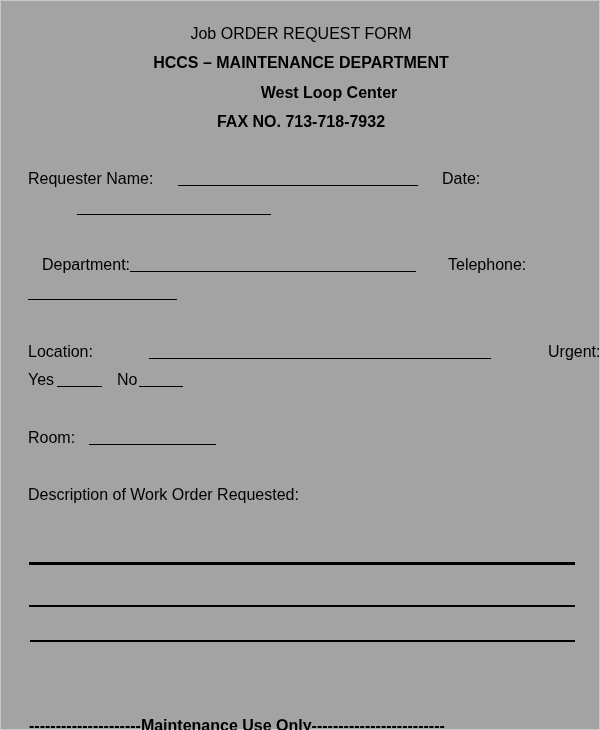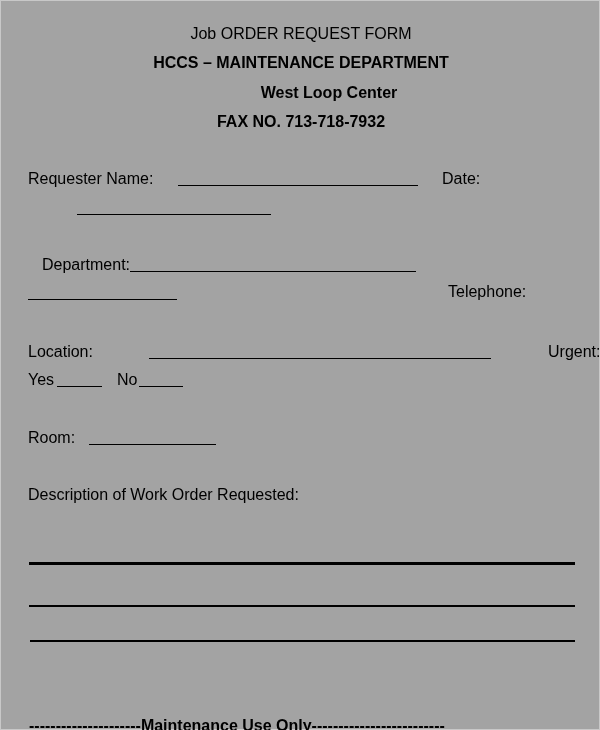--- a/index.html
+++ b/index.html
@@ -28,21 +28,21 @@
   <div class="abs hdr bold" style="top:83px;margin-left:28px;">West Loop Center</div>
   <div class="abs hdr bold" style="top:112px;">FAX NO. 713-718-7932</div>
 
   <div class="abs lbl" style="left:27px; top:169px;">Requester Name:</div>
   <div class="blank" style="left:177px; top:184px; width:240px;"></div>
   <div class="abs lbl" style="left:429px; top:169px;margin-left:12px;">Date:</div>
   <div class="blank" style="left:76px; top:213px; width:194px;"></div>
 
   <div class="abs lbl" style="left:41px; top:255px;text-align:center;">Department:</div>
   <div class="blank" style="left:129px; top:270px; width:286px;"></div>
-  <div class="abs lbl" style="left:447px; top:255px;margin-top:27px;">Telephone:</div>
+  <div class="abs lbl" style="left:447px; top:255px;">Telephone:</div>
   <div class="blank" style="left:27px; top:298px; width:149px;"></div>
 
   <div class="abs lbl" style="left:27px; top:342px;">Location:</div>
   <div class="blank" style="left:148px; top:357px; width:342px;"></div>
   <div class="abs lbl" style="left:508px; top:342px;margin-left:39px;">Urgent:</div>
   <div class="abs lbl" style="left:27px; top:370px;">Yes</div>
   <div class="blank" style="left:56px; top:385px; width:45px;"></div>
   <div class="abs lbl" style="left:116px; top:370px;">No</div>
   <div class="blank" style="left:138px; top:385px; width:44px;"></div>
 

